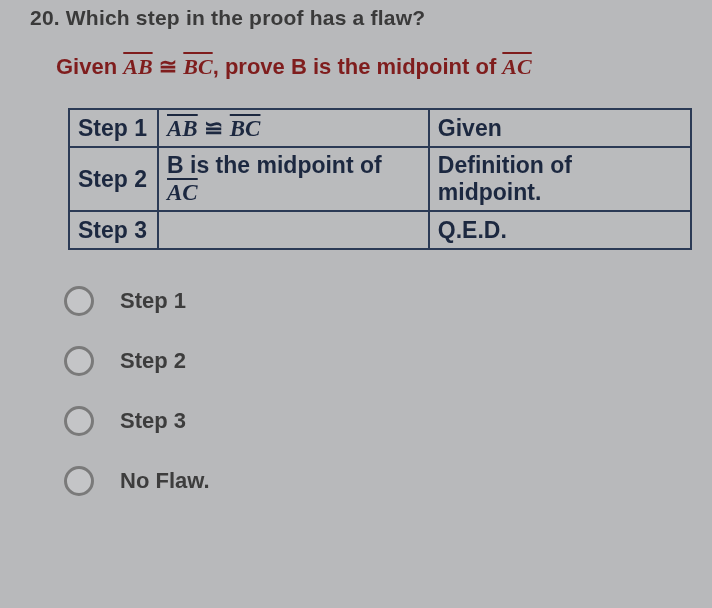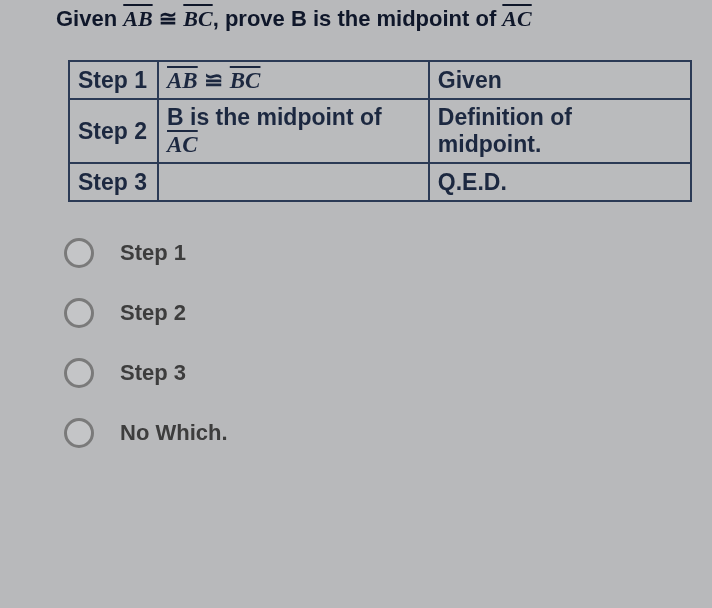--- a/index.html
+++ b/index.html
@@ -20,21 +20,21 @@
   .qnum-line {
     font-size: 21px;
     font-weight: bold;
     color: #3a3a3a;
     margin-bottom: 24px;
     letter-spacing: 0.2px;
   }
   .given-line {
     font-size: 22px;
     font-weight: bold;
-    color: #0f172a;
+    color: #7f1d1d;
     margin-left: 26px;
     margin-bottom: 28px;
   }
   .ov {
     text-decoration: overline;
     font-style: italic;
     font-family: 'Times New Roman', serif;
     font-weight: bold;
   }
   table.proof {
@@ -85,20 +85,24 @@
     font-weight: bold;
     color: #3d3d3d;
   }
   .cong { font-family: 'Times New Roman', serif; }
 </style>
 </head>
 <body>
 
 <div class="page">
 
+  <div class="qnum-line">
+    <span>20.</span>
+    <span>Which step in the proof has a flaw?</span>
+  </div>
 
   <div class="given-line">
     <span>Given</span>
     <span class="ov">AB</span>
     <span class="cong">≅</span>
     <span class="ov">BC</span><span>, prove B is the midpoint of</span>
     <span class="ov">AC</span>
   </div>
 
   <table class="proof">
@@ -136,17 +140,17 @@
     <div class="option">
       <div class="radio"></div>
       <div class="option-label">Step 2</div>
     </div>
     <div class="option">
       <div class="radio"></div>
       <div class="option-label">Step 3</div>
     </div>
     <div class="option">
       <div class="radio"></div>
-      <div class="option-label">No Which.</div>
+      <div class="option-label">No Flaw.</div>
     </div>
   </div>
 
 </div>
 
 </body></html>

